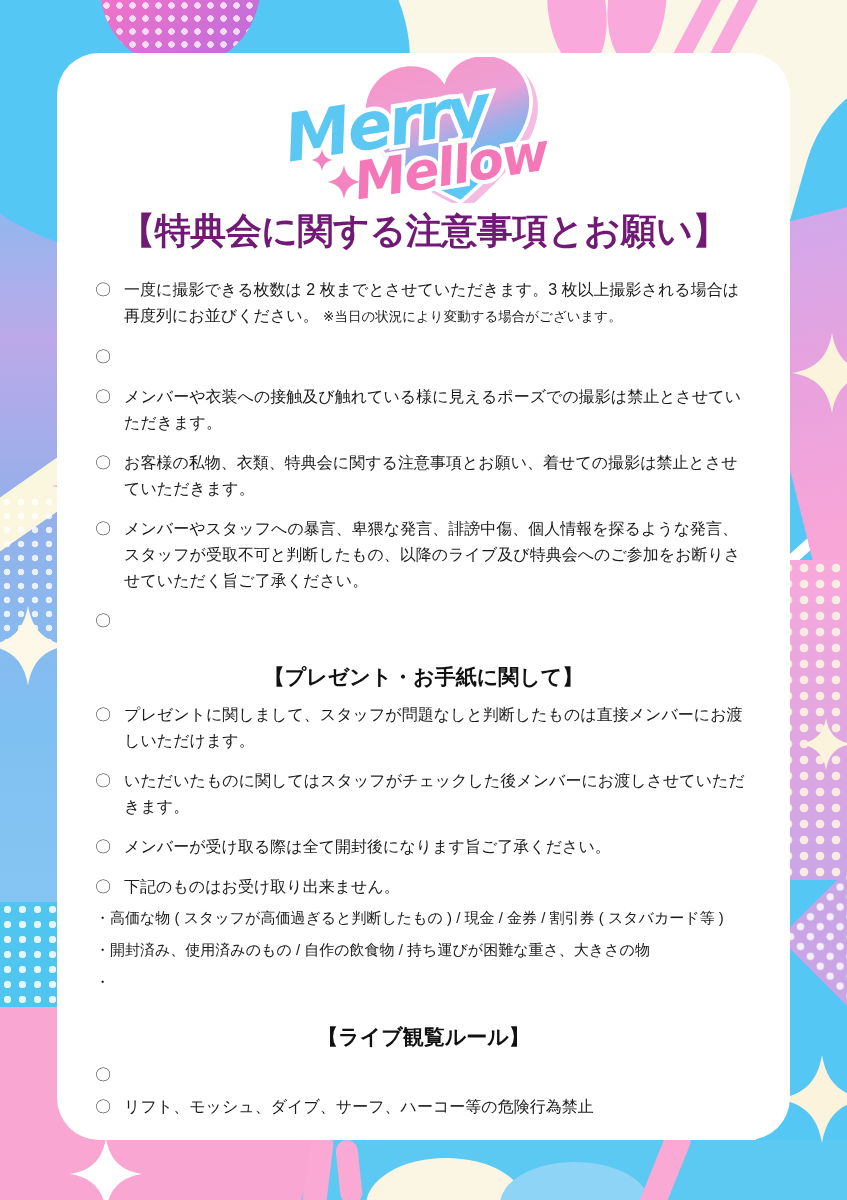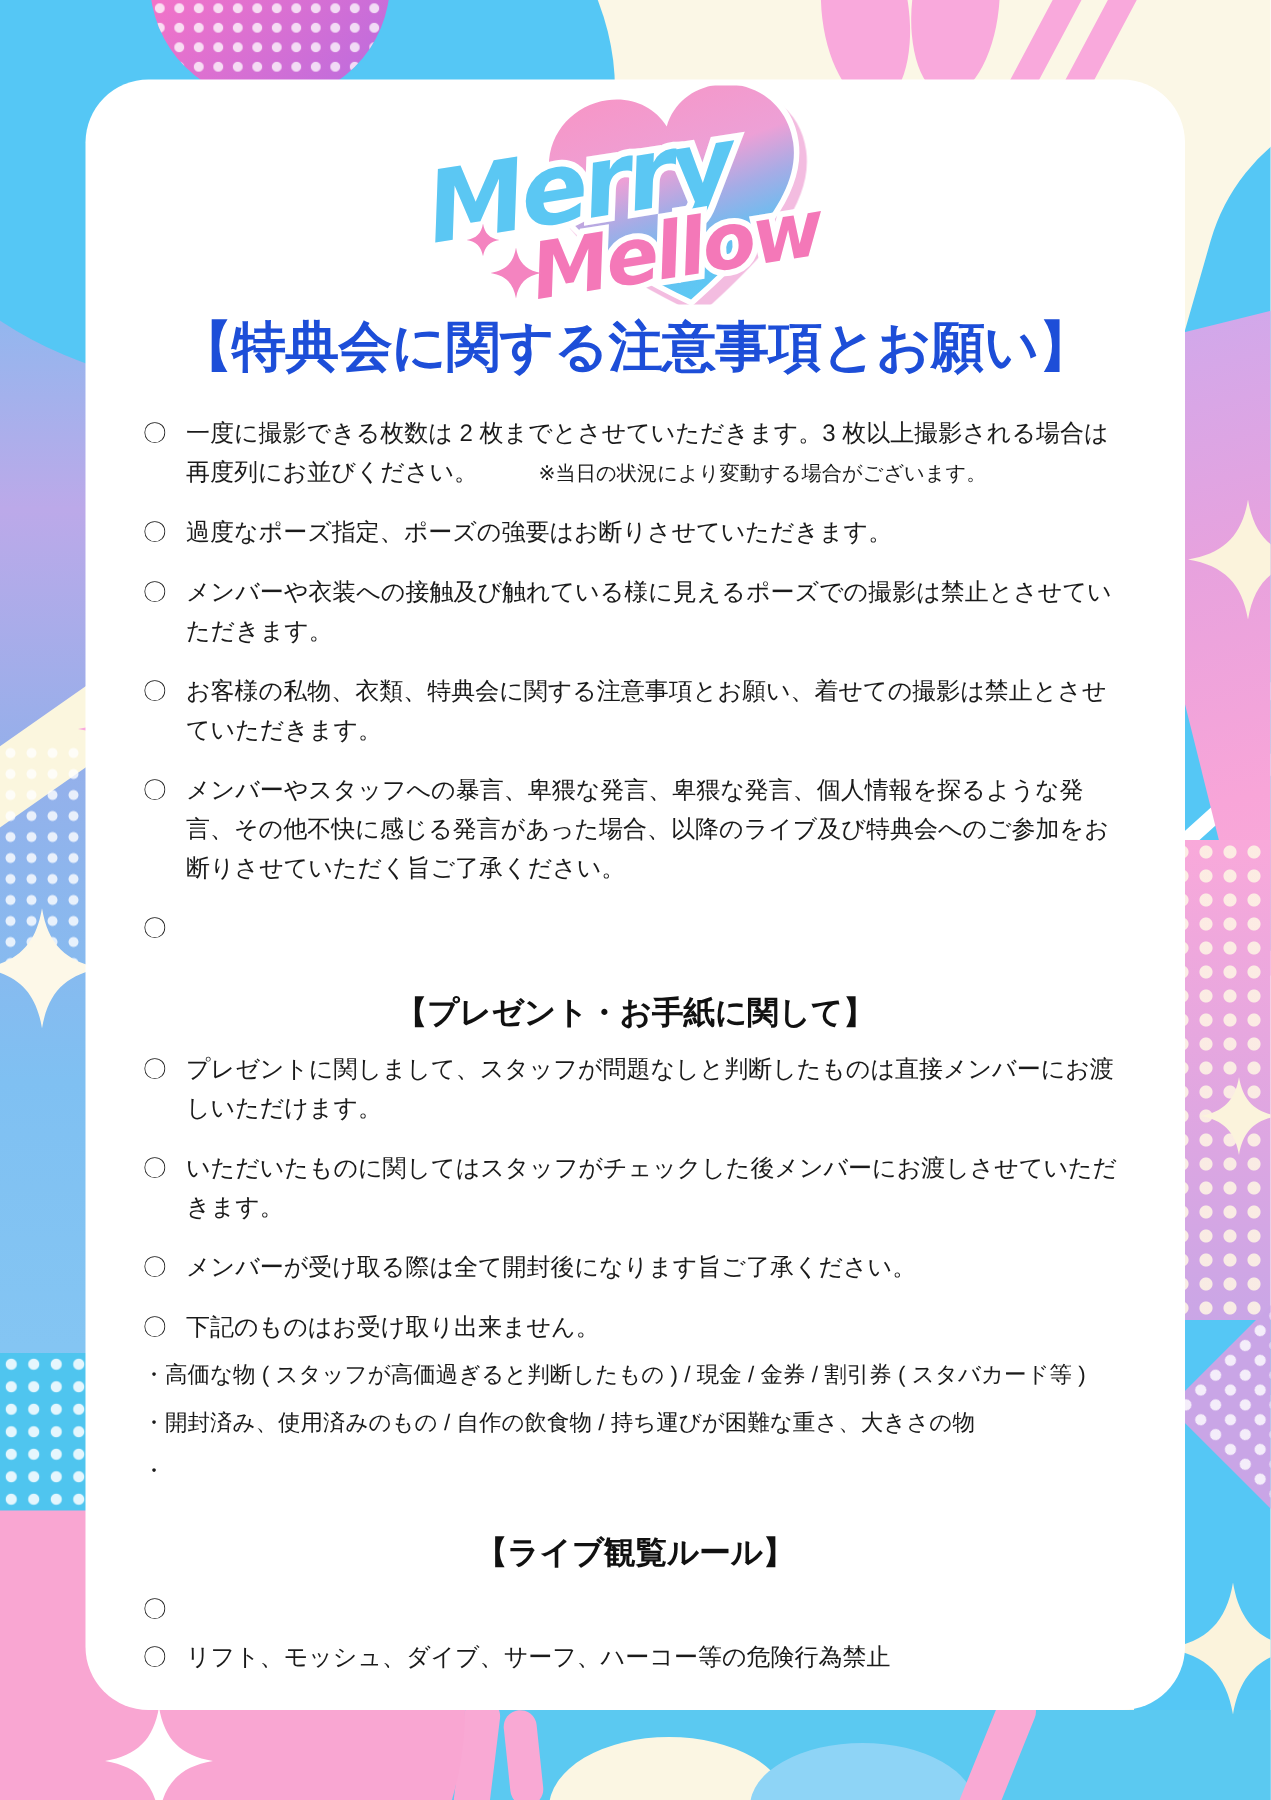--- a/index.html
+++ b/index.html
@@ -64,28 +64,28 @@
   .sparkle{position:absolute;}
   
   .card{
     position:absolute;left:57px;top:53px;width:733px;height:1087px;
     background:#FFFFFF;border-radius:42px;z-index:5;
     box-sizing:border-box;padding:0 38px;overflow:hidden;
   }
   .logo-row{display:flex;justify-content:center;margin-top:4px;height:146px;}
   .page-title{
     margin:8px 0 0;text-align:center;
-    font-size:36px;line-height:1.1;font-weight:900;color:#1d4ed8;
+    font-size:36px;line-height:1.1;font-weight:900;color:#701a75;
     letter-spacing:-0.5px;white-space:nowrap;
   }
   .notice-list{list-style:none;margin:0;padding:0;color:#1A1A1A;}
   .notice-list.first{margin-top:26px;}
   .notice-list li{display:flex;font-size:16px;line-height:26px;margin-bottom:14px;}
   .item-bullet{flex:0 0 24px;margin-right:5px;font-size:16px;}
-  .item-note{font-size:13.5px;margin-left:36px;}
+  .item-note{font-size:13.5px;}
   .section-heading{
     margin:30px 0 12px;text-align:center;
     font-size:21px;line-height:26px;font-weight:800;color:#111;letter-spacing:0;
   }
   .notice-list li.tight{margin-bottom:6px;}
   .sub-list{list-style:none;margin:2px 0 0;padding:0;color:#1A1A1A;}
   .sub-list li{display:flex;font-size:15px;line-height:24px;margin-bottom:8px;}
   .sub-marker{flex:0 0 15px;font-size:15px;}
   .x-mark{font-weight:bold;color:#4A4A4A;font-size:18px;line-height:26px;}
 </style>
@@ -171,33 +171,32 @@
 
   <h1 class="page-title">【特典会に関する注意事項とお願い】</h1>
 
   <ul class="notice-list first">
     <li>
       <span class="item-bullet">〇</span>
       <span><span>一度に撮影できる枚数は 2 枚までとさせていただきます。3 枚以上撮影される場合は再度列にお並びください。</span> <span class="item-note">※当日の状況により変動する場合がございます。</span></span>
     </li>
     <li>
       <span class="item-bullet">〇</span>
-      <span>過度なポーズ指定、ポーズの強要はお断りさせていただきます。</span>
     </li>
     <li>
       <span class="item-bullet">〇</span>
       <span>メンバーや衣装への接触及び触れている様に見えるポーズでの撮影は禁止とさせていただきます。</span>
     </li>
     <li>
       <span class="item-bullet">〇</span>
       <span>お客様の私物、衣類、特典会に関する注意事項とお願い、着せての撮影は禁止とさせていただきます。</span>
     </li>
     <li>
       <span class="item-bullet">〇</span>
-      <span>メンバーやスタッフへの暴言、卑猥な発言、卑猥な発言、個人情報を探るような発言、その他不快に感じる発言があった場合、以降のライブ及び特典会へのご参加をお断りさせていただく旨ご了承ください。</span>
+      <span>メンバーやスタッフへの暴言、卑猥な発言、誹謗中傷、個人情報を探るような発言、スタッフが受取不可と判断したもの、以降のライブ及び特典会へのご参加をお断りさせていただく旨ご了承ください。</span>
     </li>
     <li>
       <span class="item-bullet">〇</span>
     </li>
   </ul>
 
   <h2 class="section-heading">【プレゼント・お手紙に関して】</h2>
   <ul class="notice-list">
     <li>
       <span class="item-bullet">〇</span>

